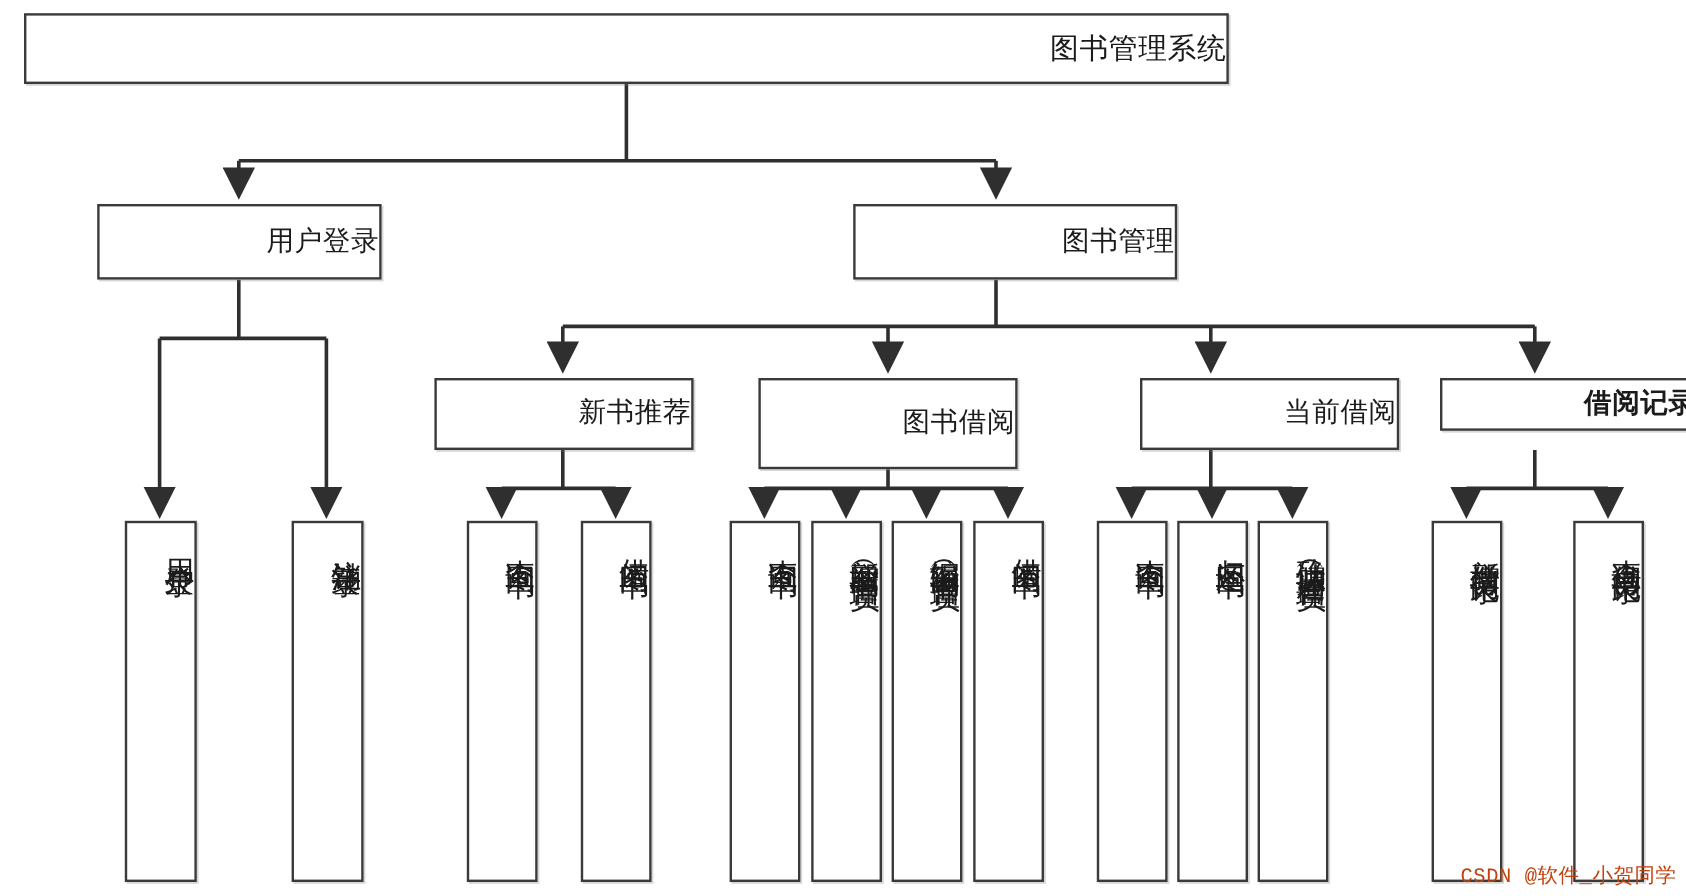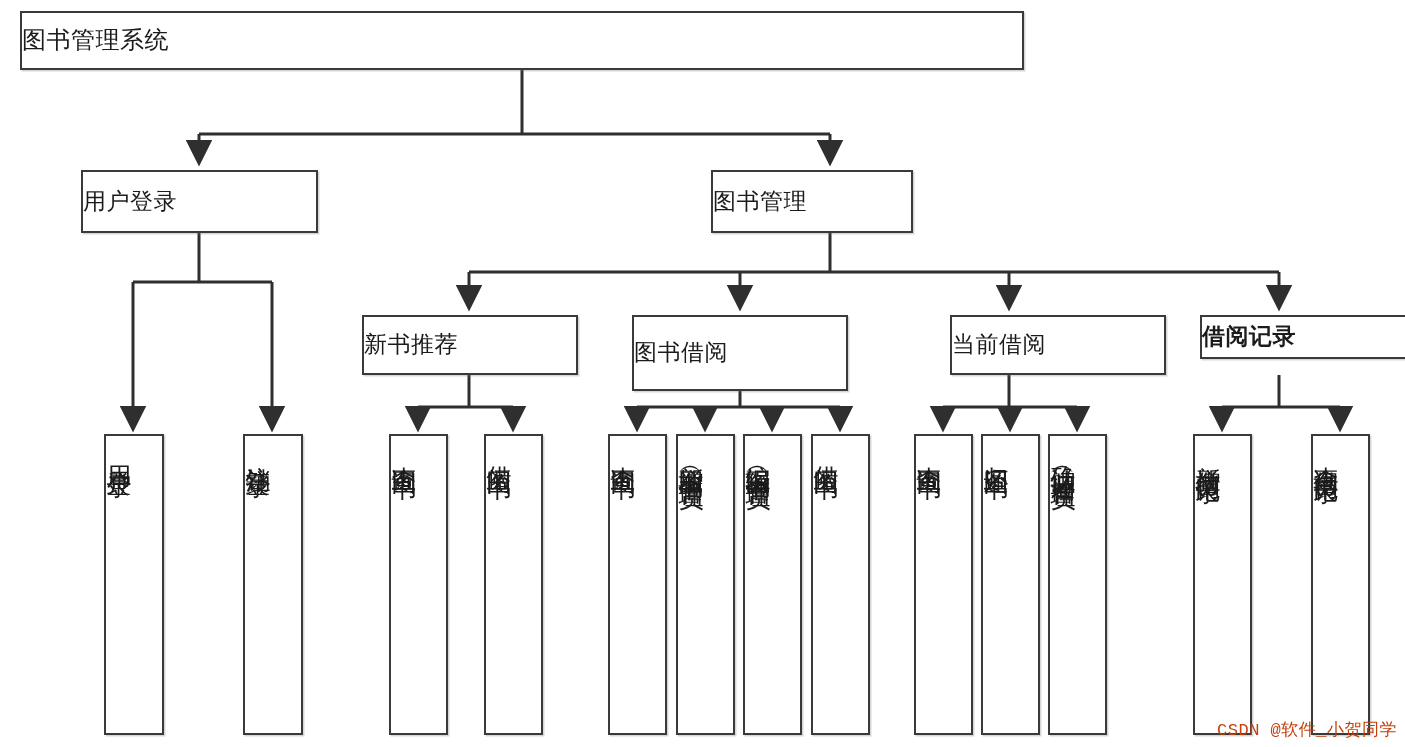--- a/index.html
+++ b/index.html
@@ -27,21 +27,21 @@
     height: 747px;
     pointer-events: none;
   }
   .node {
     position: absolute;
     box-sizing: border-box;
     background: #ffffff;
     border: 2.5px solid #3a3a3a;
     display: flex;
     align-items: center;
-    justify-content: flex-start;
+    justify-content: flex-end;
     color: #1b1b1b;
     box-shadow: 1.5px 1.5px 0 rgba(120,120,120,0.30);
   }
   .node .label {
     display: block;
     line-height: 1.18;
     letter-spacing: 0.5px;
     text-align: center;
     white-space: pre;
   }
@@ -129,21 +129,21 @@
     </g>
   </svg>
 
   <div class="node root horizontal" style="left:20px; top:11px; width:1004px; height:59px;">
     <span class="label">图书管理系统</span>
   </div>
 
   <div class="node horizontal" style="left:81px; top:170px; width:237px; height:63px;">
     <span class="label">用户登录</span>
   </div>
-  <div class="node horizontal" style="left:711px; top:170px; width:202px; height:63px;">
+  <div class="node horizontal" style="left:711px; top:170px; width:270px; height:63px;">
     <span class="label">图书管理</span>
   </div>
 
   <div class="node horizontal" style="left:362px; top:315px; width:216px; height:60px;">
     <span class="label">新书推荐</span>
   </div>
   <div class="node horizontal" style="left:632px; top:315px; width:216px; height:76px;">
     <span class="label">图书借阅</span>
   </div>
   <div class="node horizontal" style="left:950px; top:315px; width:216px; height:60px;">

